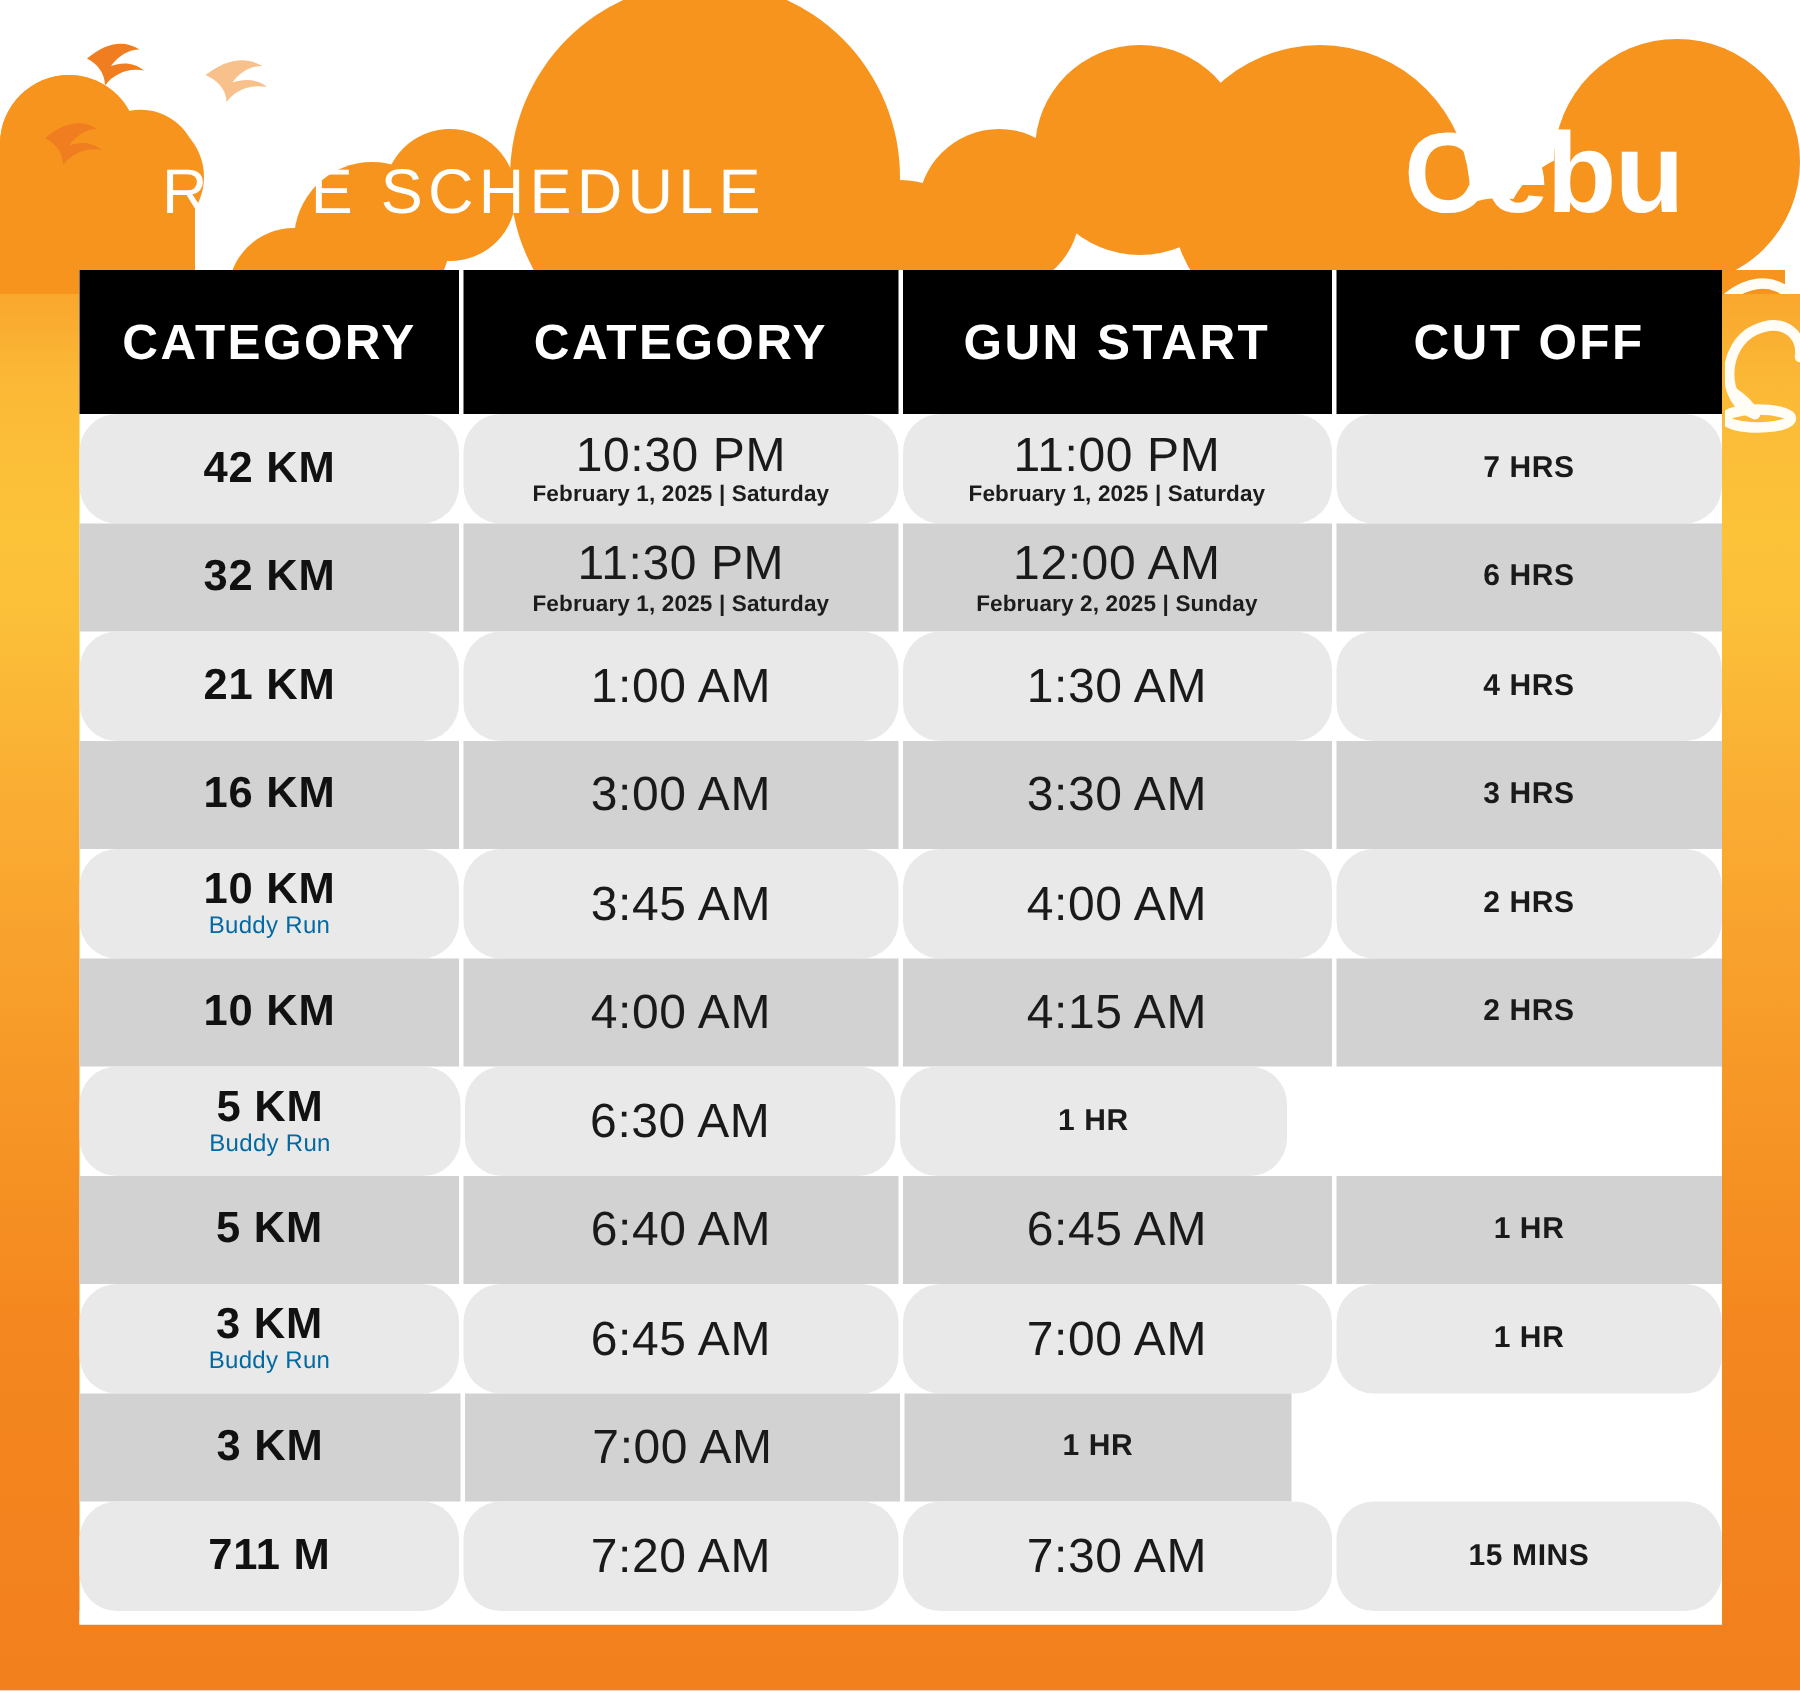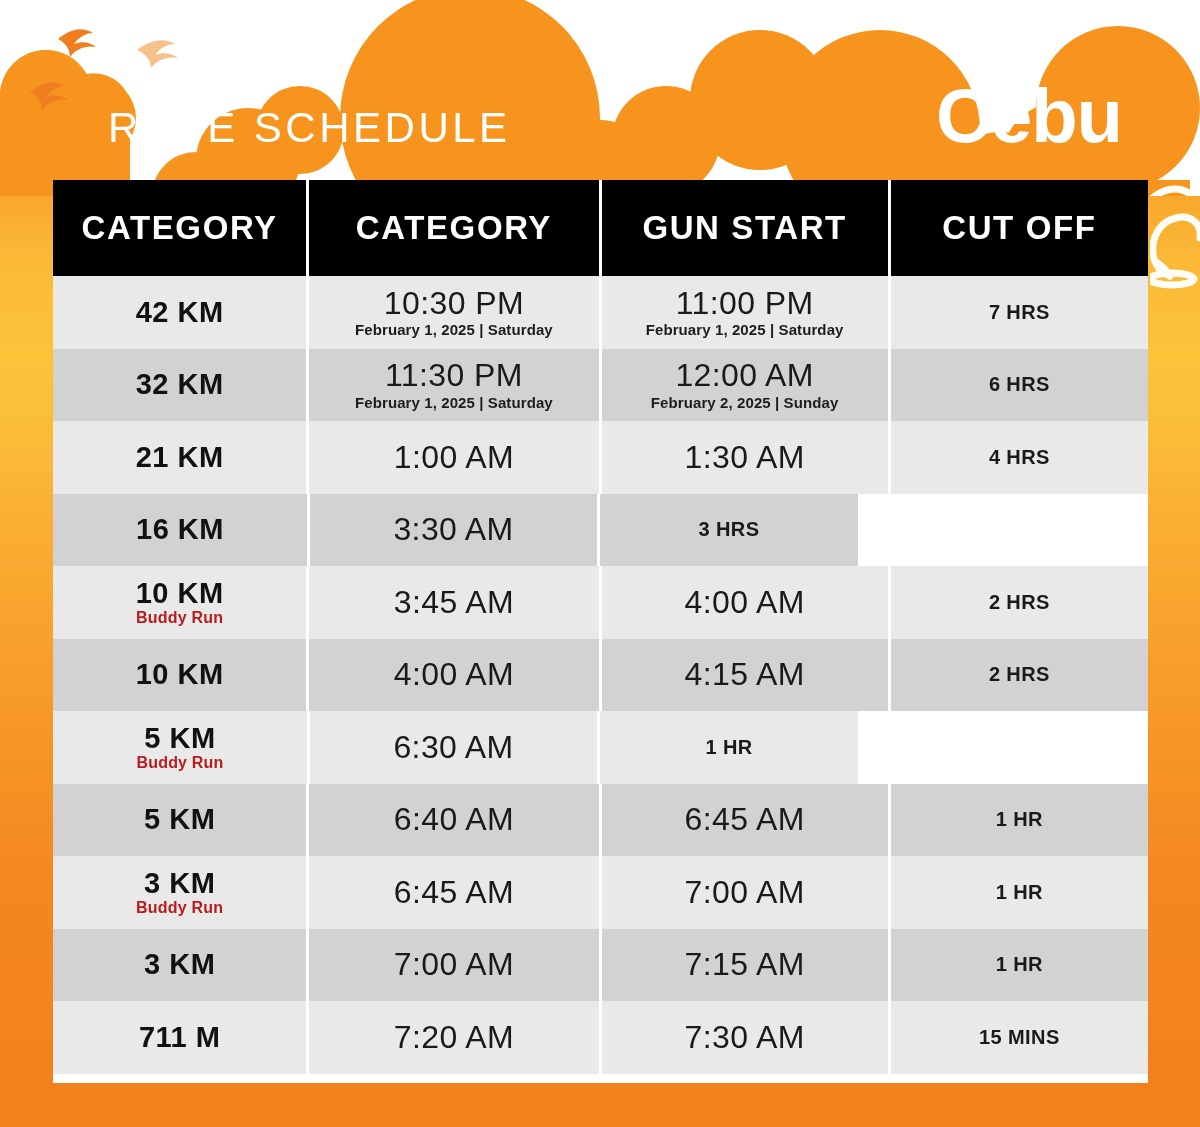--- a/index.html
+++ b/index.html
@@ -101,21 +101,21 @@
     margin-right: 3px;
     white-space: nowrap;
   }
   .th:last-child { margin-right: 0; }
 
   .row {
     display: flex;
     width: 100%;
     height: 72.5px;
   }
-  .row.odd  .td { background: #E9E9E9; }
+  .row.odd  .td { background: #E9E9E9; border-radius: 25px; }
   .row.even .td { background: #D2D2D2; }
 
   .td {
     display: flex;
     flex-direction: column;
     align-items: center;
     justify-content: center;
     box-sizing: border-box;
     margin-right: 3px;
     overflow: hidden;
@@ -130,22 +130,22 @@
 
   .cat-main {
     font-size: 29px;
     font-weight: bold;
     color: #111111;
     letter-spacing: 0.5px;
     line-height: 1.06;
   }
   .cat-sub {
     font-size: 16px;
-    font-weight: 700;
-    color: #b91c1c;
+    font-weight: 400;
+    color: #0369a1;
     letter-spacing: 0.2px;
     line-height: 1.1;
     margin-top: 1px;
   }
   .cat-sub:empty { display: none; }
 
   .time-main {
     font-size: 32px;
     font-weight: 300;
     color: #1a1a1a;
@@ -305,20 +305,23 @@
             <span class="time-main">1:30 AM</span>
           </div>
           <div class="td c4">
             <span class="cut">4 HRS</span>
           </div>
         </div>
         <div class="row even">
           <div class="td c1">
             <span class="cat-main">16 KM</span>
           </div>
+          <div class="td c2">
+            <span class="time-main">3:00 AM</span>
+          </div>
           <div class="td c3">
             <span class="time-main">3:30 AM</span>
           </div>
           <div class="td c4">
             <span class="cut">3 HRS</span>
           </div>
         </div>
         <div class="row odd">
           <div class="td c1">
             <span class="cat-main">10 KM</span>
@@ -389,23 +392,20 @@
             <span class="cut">1 HR</span>
           </div>
         </div>
         <div class="row even">
           <div class="td c1">
             <span class="cat-main">3 KM</span>
           </div>
           <div class="td c2">
             <span class="time-main">7:00 AM</span>
           </div>
-          <div class="td c3">
-            <span class="time-main">7:15 AM</span>
-          </div>
           <div class="td c4">
             <span class="cut">1 HR</span>
           </div>
         </div>
         <div class="row odd">
           <div class="td c1">
             <span class="cat-main">711 M</span>
           </div>
           <div class="td c2">
             <span class="time-main">7:20 AM</span>

